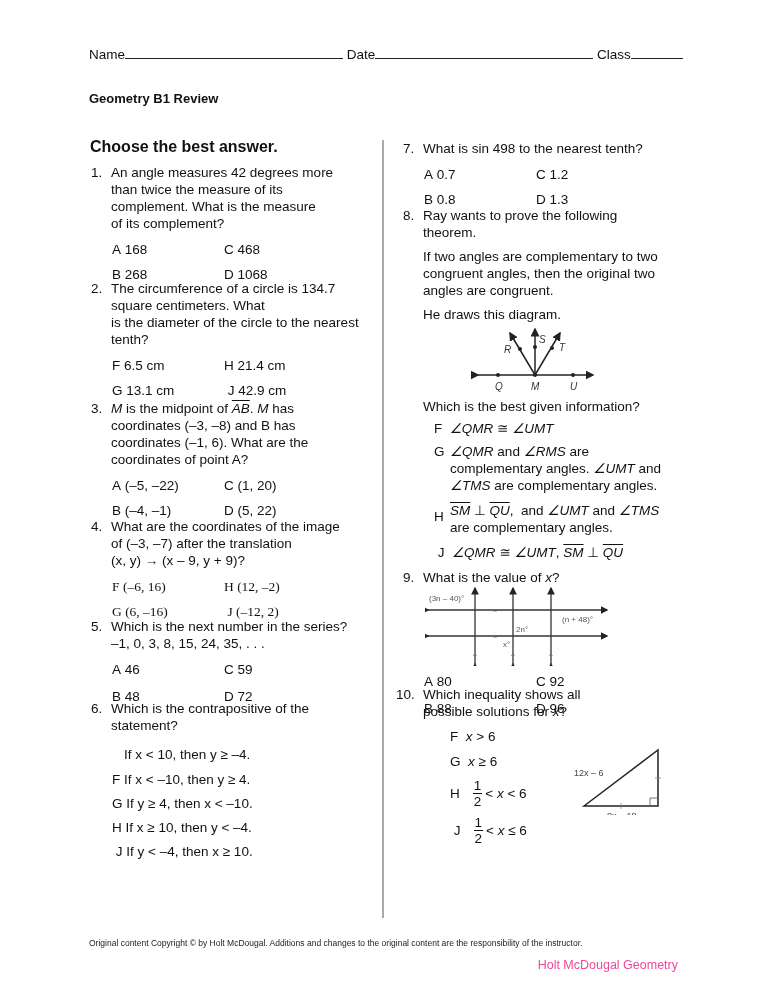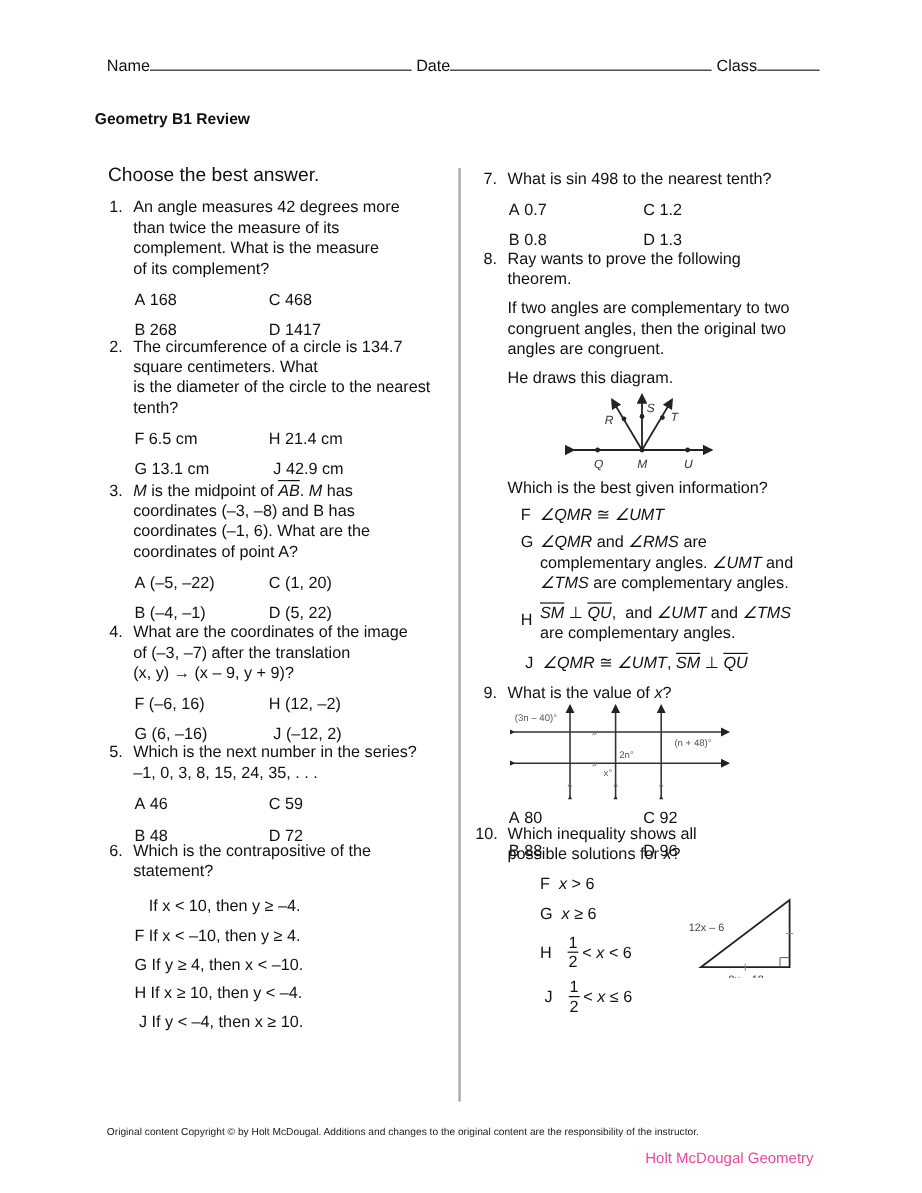--- a/index.html
+++ b/index.html
@@ -3,22 +3,22 @@
 <meta charset="utf-8">
 <style>
   html, body { margin: 0; padding: 0; background: #ffffff; }
   body {
     width: 768px; height: 994px; position: relative; overflow: hidden;
     font-family: "Liberation Sans", sans-serif; color: #111;
   }
   .abs { position: absolute; }
   .hdr { top: 46px; left: 89px; font-size: 13.5px; white-space: nowrap; }
   .hdr .line { display: inline-block; border-bottom: 1px solid #222; vertical-align: baseline; height: 12px; }
-  .doc-title { top: 91px; left: 79px; font-size: 13px; font-weight: bold; }
-  .section-title { top: 138px; left: 90px; font-size: 16px; font-weight: normal; }
+  .doc-title { top: 91px; left: 89px; font-size: 13px; font-weight: bold; }
+  .section-title { top: 138px; left: 90px; font-size: 16px; font-weight: bold; }
   .divider { left: 382px; top: 140px; width: 2px; height: 778px; background: #aaa; }
 
   .q { font-size: 13.5px; line-height: 17px; }
   .q .num { position: absolute; left: 0; top: 0; }
   .q .text { margin-left: 20px; }
   .opts { display: grid; grid-template-columns: 112px 110px; row-gap: 8px; margin-top: 9px; margin-left: 31px; font-size: 13.5px; }
   .opt-col { margin-left: 31px; font-size: 13.5px; }
   .opt-col div { margin-bottom: 7px; }
   i { font-style: italic; }
   .ovl { text-decoration: overline; font-style: italic; text-align: center; }
@@ -45,21 +45,21 @@
   <div class="text">
     <div>An angle measures 42 degrees more</div>
     <div>than twice the measure of its</div>
     <div>complement. What is the measure</div>
     <div>of its complement?</div>
   </div>
   <div class="opts" style="margin-left:21px;">
     <div><span>A</span>&nbsp;<span>168</span></div>
     <div><span>C</span>&nbsp;<span>468</span></div>
     <div><span>B</span>&nbsp;<span>268</span></div>
-    <div><span>D</span>&nbsp;<span>1417</span></div>
+    <div><span>D</span>&nbsp;<span>1068</span></div>
   </div>
 </div>
 
 <div class="abs q" style="top:280px; left:91px; width:285px;">
   <span class="num">2.</span>
   <div class="text">
     <div>The circumference of a circle is 134.7</div>
     <div>square centimeters. What</div>
     <div>is the diameter of the circle to the nearest</div>
     <div>tenth?</div>
@@ -88,21 +88,21 @@
   </div>
 </div>
 
 <div class="abs q" style="top:518px; left:91px; width:285px;">
   <span class="num">4.</span>
   <div class="text">
     <div>What are the coordinates of the image</div>
     <div>of (–3, –7) after the translation</div>
     <div>(x, y) → (x – 9, y + 9)?</div>
   </div>
-  <div class="opts" style="margin-left:21px;">
+  <div class="opts" style="margin-left:21px;font-family:Liberation Serif, serif;">
     <div><span>F</span>&nbsp;<span>(–6, 16)</span></div>
     <div><span>H</span>&nbsp;<span>(12, –2)</span></div>
     <div><span>G</span>&nbsp;<span>(6, –16)</span></div>
     <div>&nbsp;<span>J</span>&nbsp;<span>(–12, 2)</span></div>
   </div>
 </div>
 
 <div class="abs q" style="top:618px; left:91px; width:285px;">
   <span class="num">5.</span>
   <div class="text">

